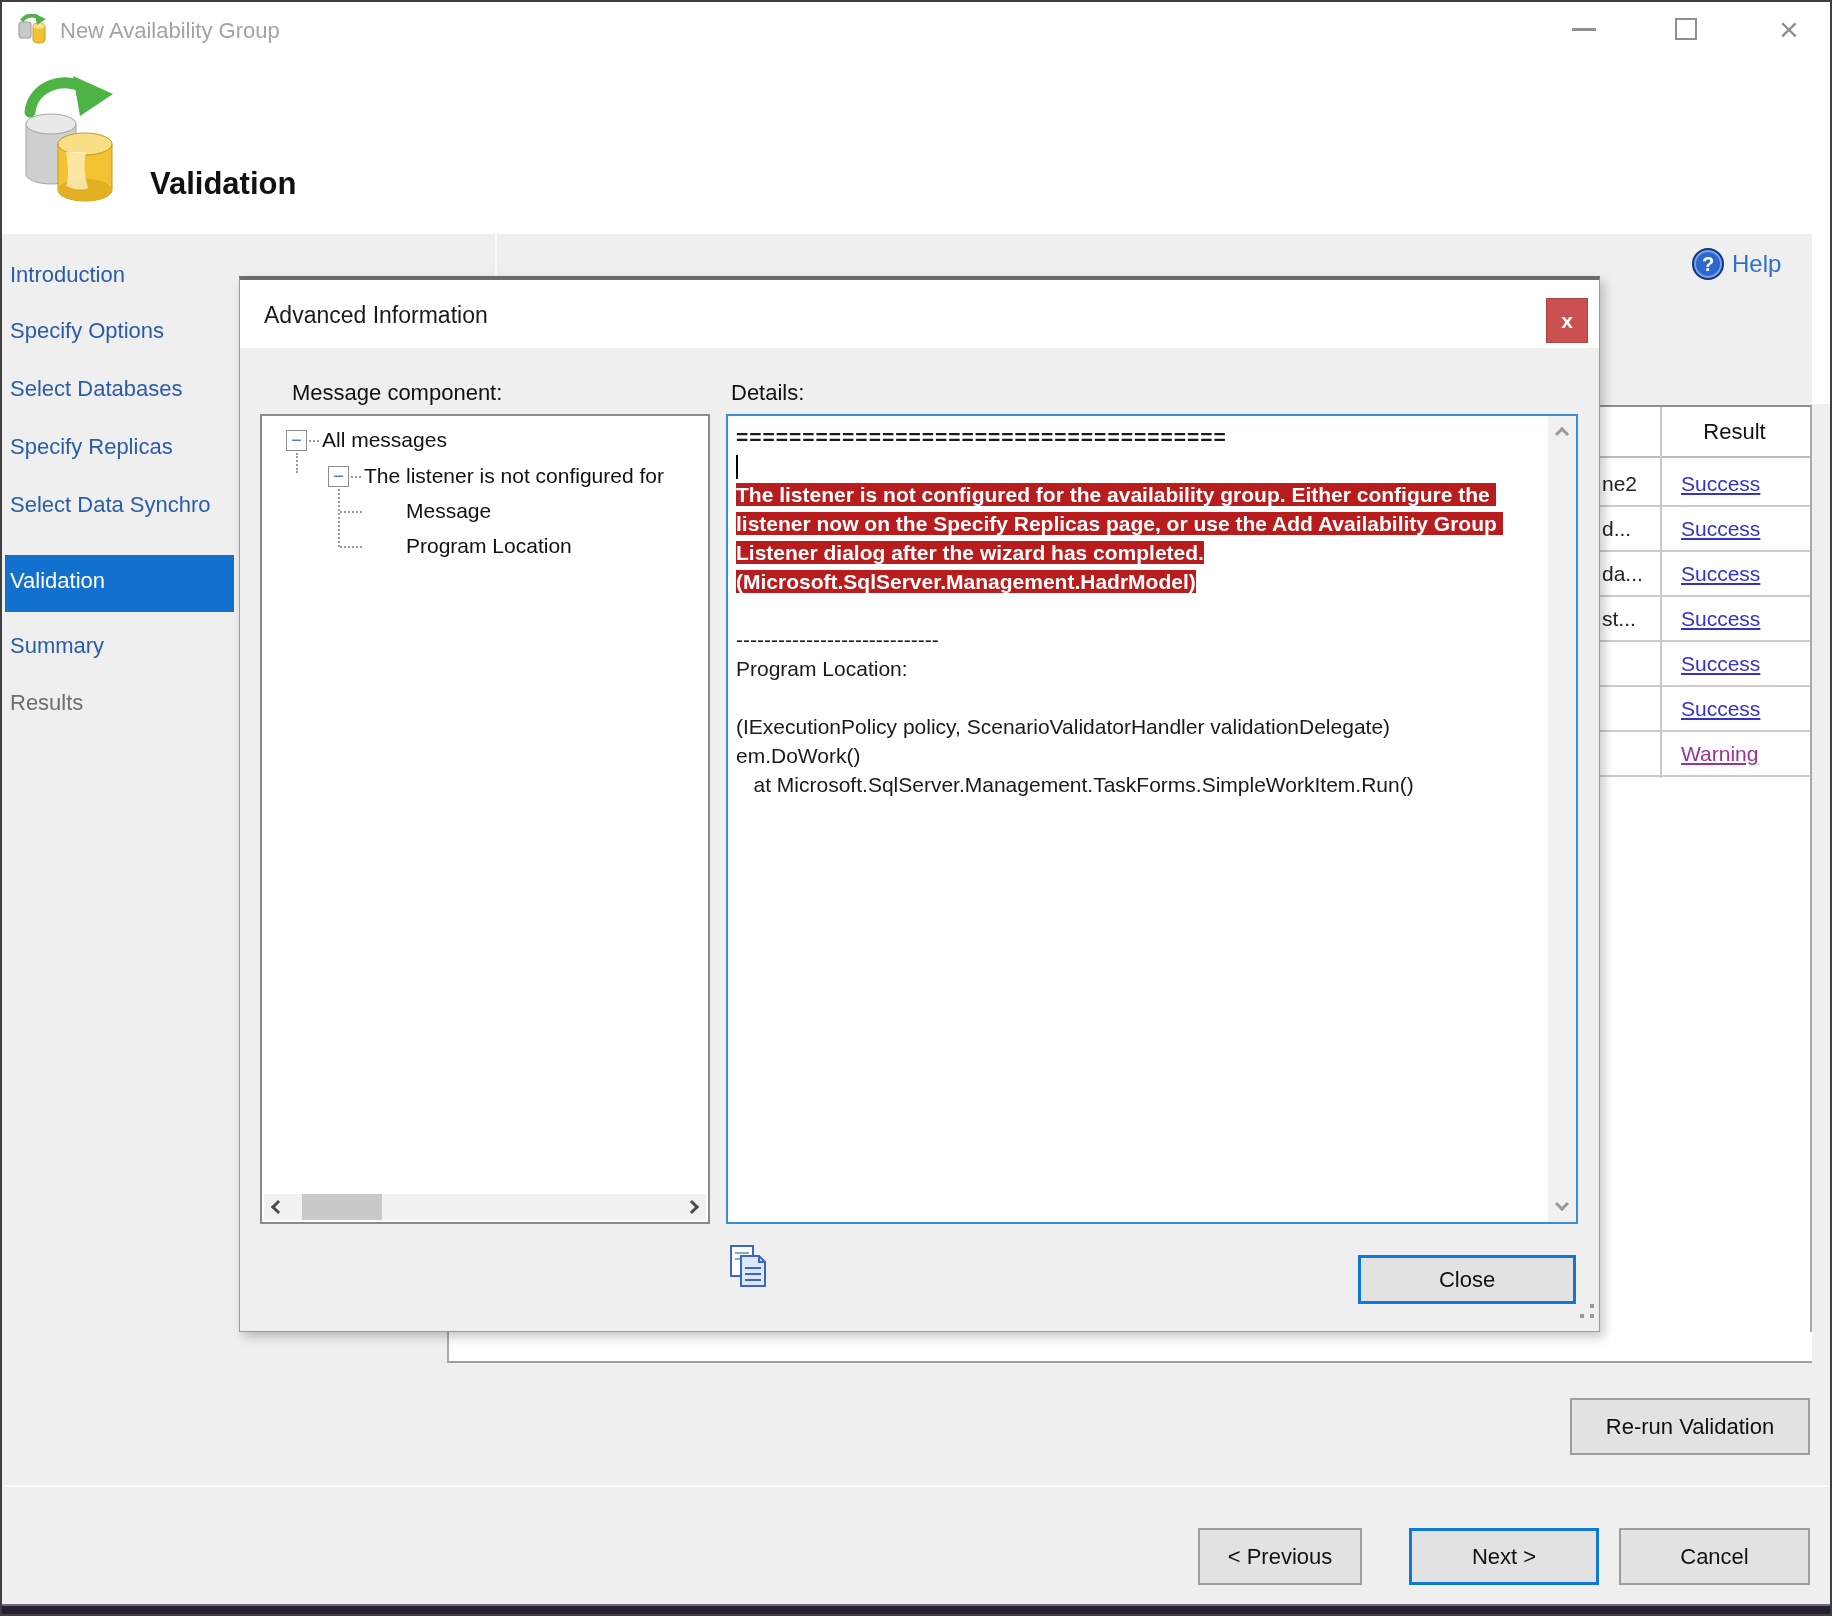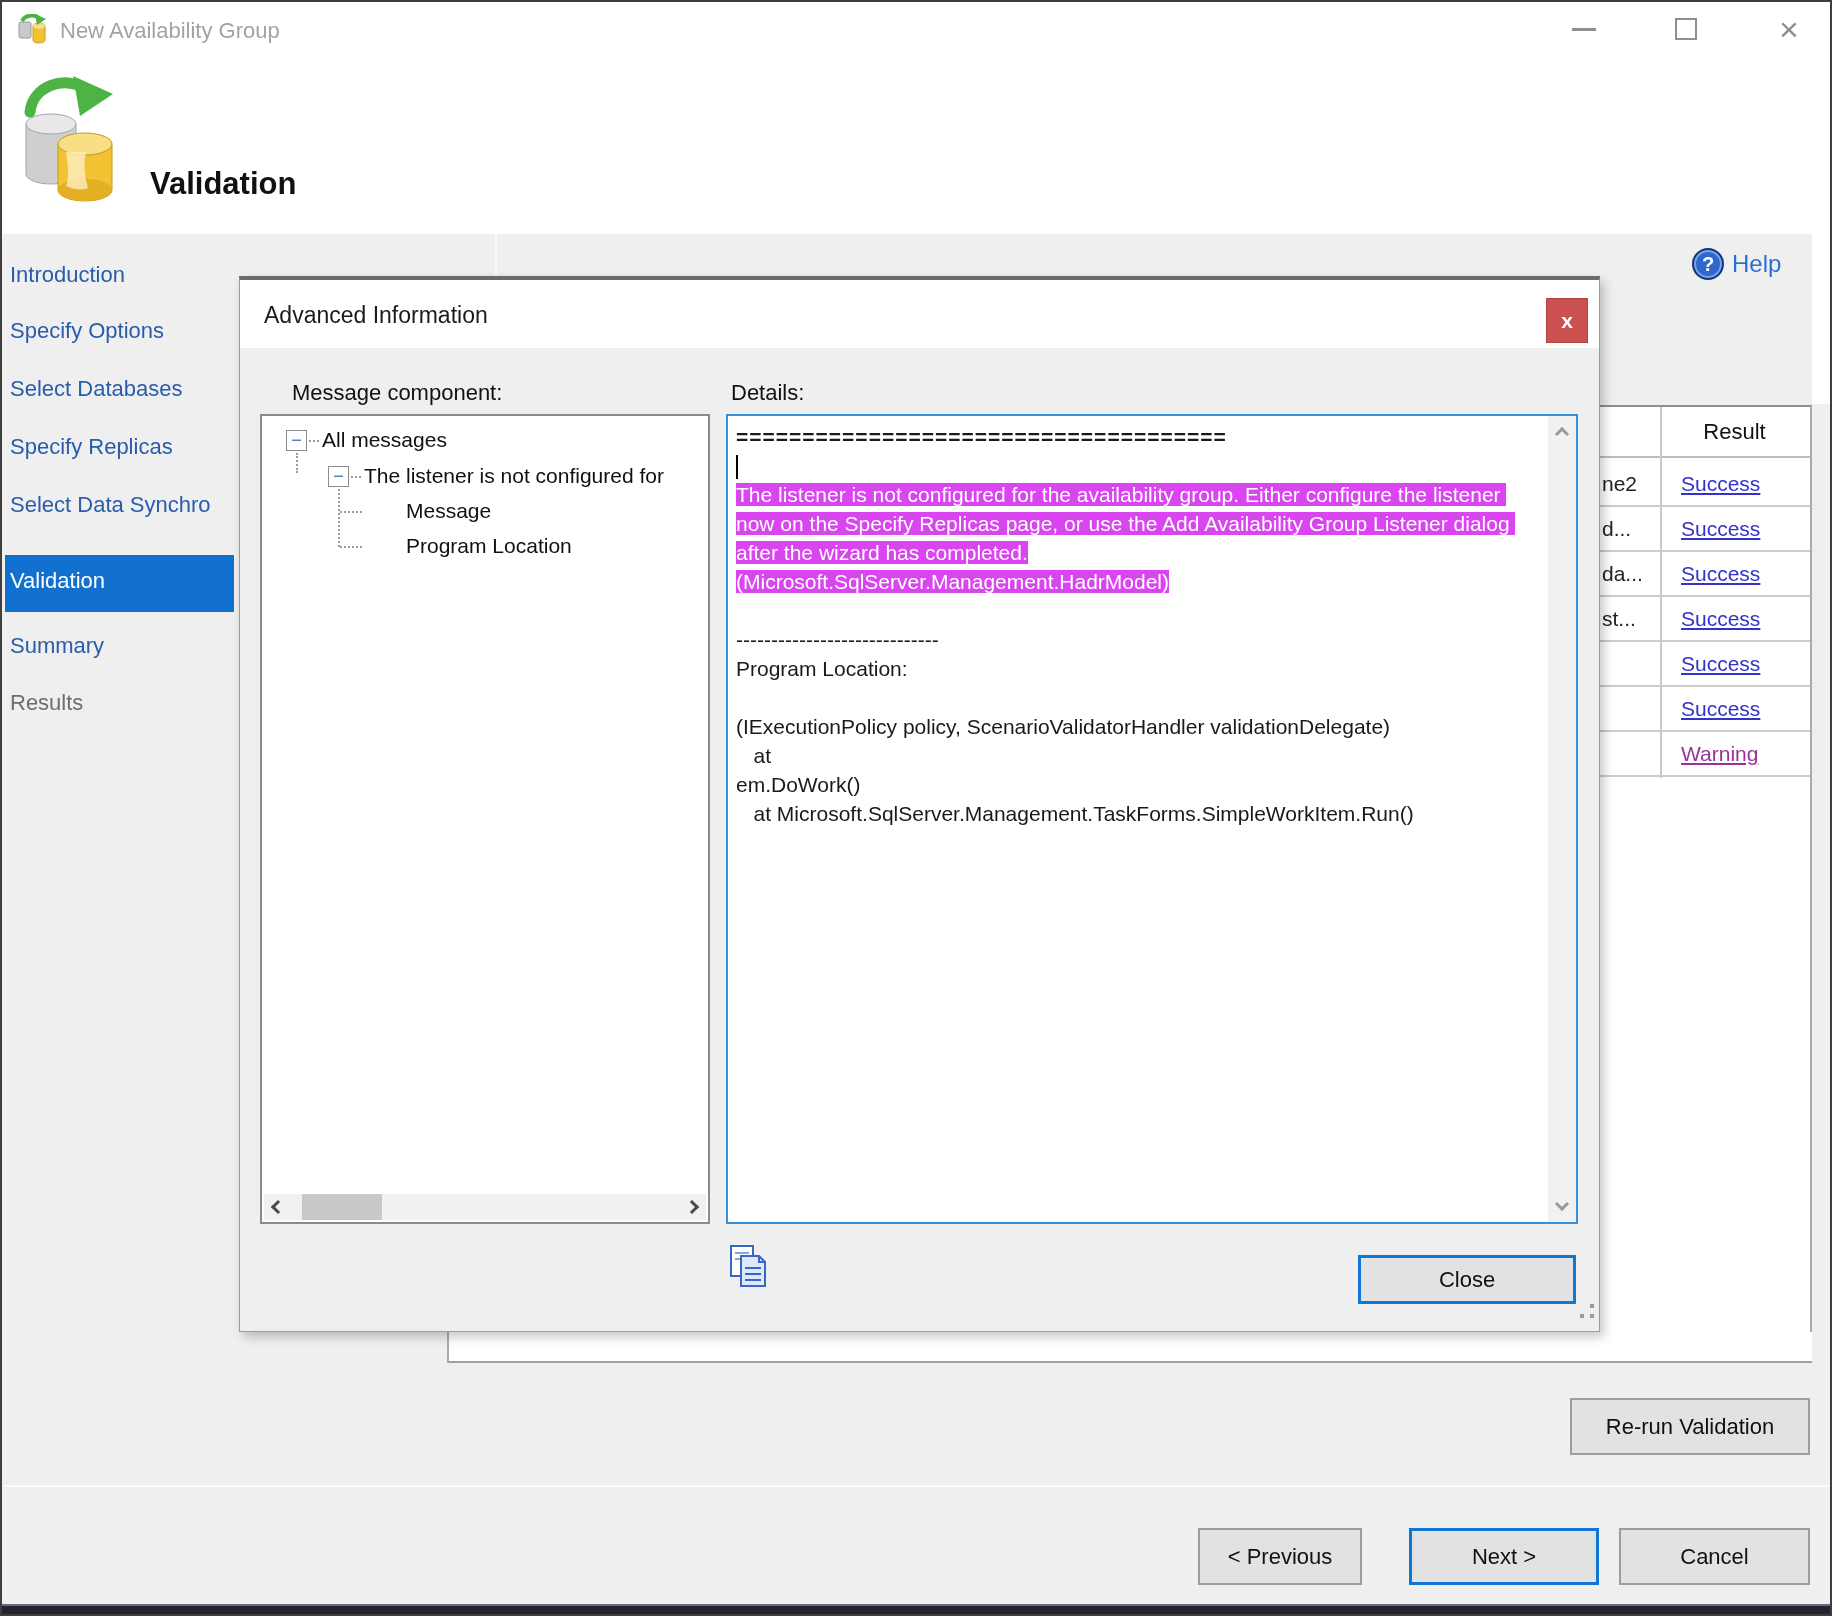--- a/index.html
+++ b/index.html
@@ -93,21 +93,21 @@
   .chev-up { transform:rotate(135deg); border-color:#9a9a9a; }
   .chev-down { transform:rotate(-45deg); border-color:#9a9a9a; }
   .harrow { position:absolute; top:0; width:28px; height:26px; display:flex; align-items:center; justify-content:center; cursor:pointer; }
 
   
   .details-box { left:486px; top:134px; width:852px; height:810px; background:#ffffff; border:2px solid #3a8ed8; }
   .details-content { position:absolute; left:8px; top:6px; width:790px; font-size:21px; line-height:29px; color:#1a1a1a; }
   .dline { white-space:pre-wrap; min-height:29px; }
   .equals { font-weight:bold; letter-spacing:1px; }
   .caret { display:inline-block; width:2px; height:24px; background:#000; vertical-align:middle; }
-  .selected-text { background:#d946ef; color:#ffffff; white-space:pre-wrap; }
+  .selected-text { background:#b91c1c; color:#ffffff; white-space:pre-wrap;font-weight:bold; }
   .vscroll { position:absolute; right:0; top:0; width:28px; height:806px; background:#f1f1f1; }
   .varrow { position:absolute; left:0; width:28px; height:28px; display:flex; align-items:center; justify-content:center; cursor:pointer; }
 
   .copy-btn { left:489px; top:964px; width:40px; height:46px; cursor:pointer; }
   .dlg-close-btn { left:1118px; top:975px; width:218px; height:49px; }
   .grip { left:1338px; top:1022px; width:18px; height:18px; }
   .grip i { position:absolute; width:4px; height:4px; background:#9a9a9a; }
 </style>
 </head>
 <body>
@@ -250,21 +250,20 @@
     <div class="details-content">
       <div class="dline equals">=====================================</div>
       <div class="dline"><span class="caret"></span></div>
       <div class="dline"><span class="selected-text">The listener is not configured for the availability group. Either configure the listener now on the Specify Replicas page, or use the Add Availability Group Listener dialog after the wizard has completed.
 (Microsoft.SqlServer.Management.HadrModel)</span></div>
       <div class="dline"></div>
       <div class="dline">-----------------------------</div>
       <div class="dline">Program Location:</div>
       <div class="dline"></div>
       <div class="dline">(IExecutionPolicy policy, ScenarioValidatorHandler validationDelegate)</div>
-      <div class="dline">   at</div>
       <div class="dline">em.DoWork()</div>
       <div class="dline">   at Microsoft.SqlServer.Management.TaskForms.SimpleWorkItem.Run()</div>
     </div>
     <div class="vscroll">
       <div class="varrow" style="top:4px">
           <span class="chev chev-up"></span>
         </div>
       <div class="varrow" style="bottom:4px">
           <span class="chev chev-down"></span>
         </div>

